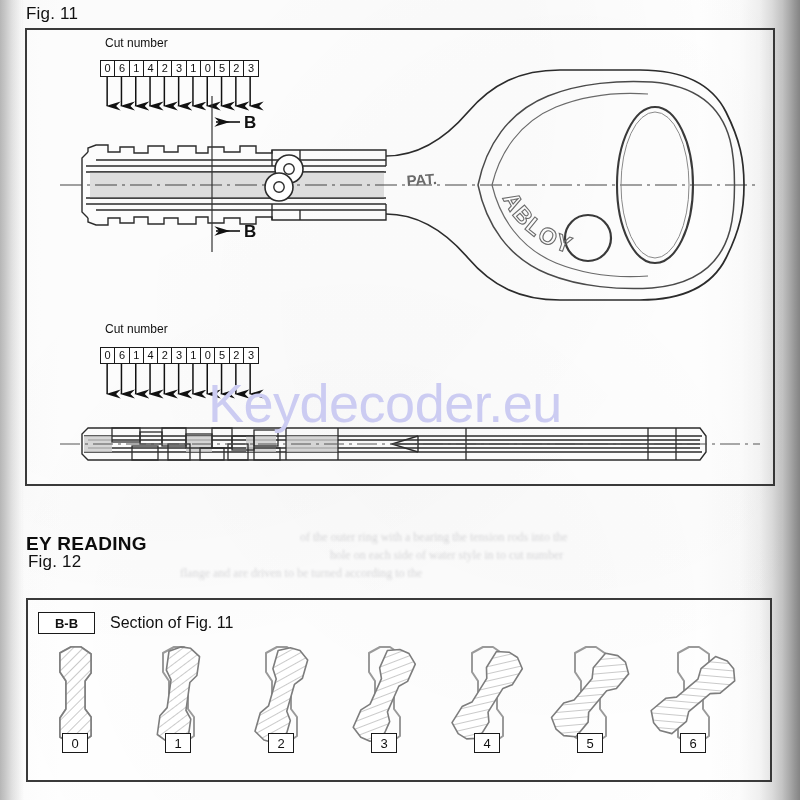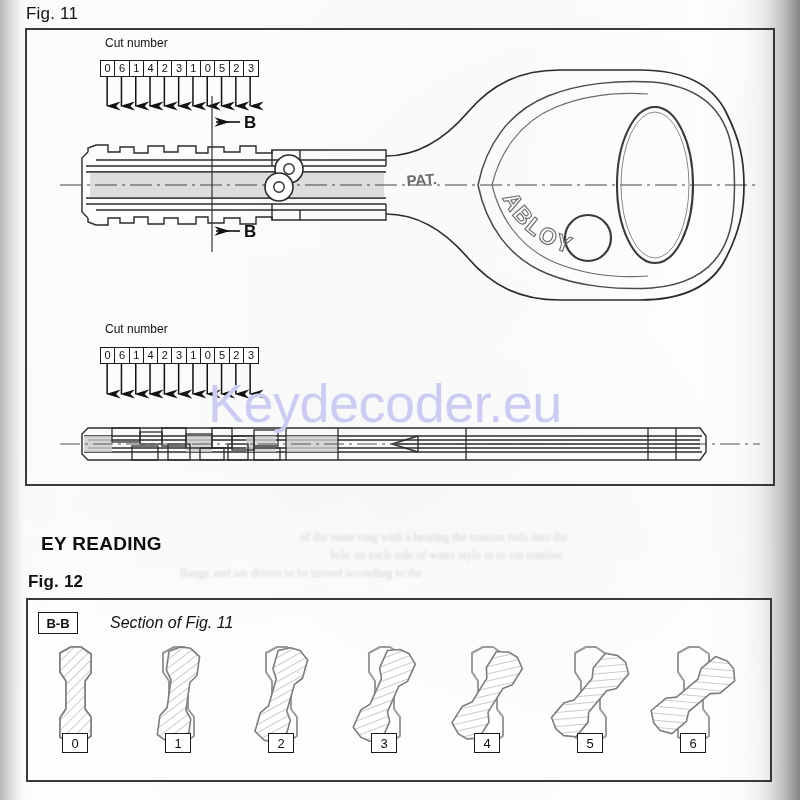--- a/index.html
+++ b/index.html
@@ -88,25 +88,25 @@
     position:absolute;font-size:17px;font-weight:bold;color:#111;
   }
 
   .secBox{
     position:absolute;border:1.8px solid #1a1a1a;background:#fff;
     width:26px;height:20px;line-height:20px;text-align:center;
     font-size:13px;color:#111;box-sizing:border-box;
   }
   .bbTag{
     position:absolute;border:1.8px solid #1a1a1a;background:#fff;
-    width:40px;height:22px;line-height:22px;text-align:center;
+    width:57px;height:22px;line-height:22px;text-align:center;
     font-size:13px;font-weight:bold;color:#111;box-sizing:border-box;
   }
   .secCaption{
-    position:absolute;font-size:16px;color:#111;white-space:nowrap;font-style:italic;
+    position:absolute;font-size:16px;color:#111;white-space:nowrap;
   }
   svg{display:block;}
   .svgLayer{position:absolute;left:0;top:0;pointer-events:none;}
 </style>
 </head>
 <body>
 
 <div class="page">
   <div class="paperTexture"></div>
 
@@ -346,23 +346,23 @@
       <line x1="466" y1="428" x2="466" y2="460"></line>
       <line x1="648" y1="428" x2="648" y2="460"></line>
       <line x1="676" y1="428" x2="676" y2="460"></line>
     </g>
 
     <line x1="60" y1="444" x2="760" y2="444" stroke="#555" stroke-width="1" stroke-dasharray="20,5,3,5"></line>
   </svg>
 
   <div class="watermark" style="left:176px;top:372px;">Keydecoder.eu</div>
 
-  <div class="sectionHeading" style="left:41px;top:533px;">EY READING</div>
-
-  <div class="figLabel" style="left:28px;top:572px;font-weight:bold;">Fig. 12</div>
+  <div class="sectionHeading" style="left:26px;top:533px;">EY READING</div>
+
+  <div class="figLabel" style="left:28px;top:552px;">Fig. 12</div>
 
   <div class="frame" style="left:26px;top:598px;width:746px;height:184px;"></div>
 
   <div class="bbTag" style="left:38px;top:612px;">B-B</div>
 
   <div class="secCaption" style="left:110px;top:614px;">Section of Fig. 11</div>
 
   <svg class="svgLayer" width="800" height="800" viewBox="0 0 800 800">
       <defs>
         <pattern id="hatch2" width="7" height="7" patternUnits="userSpaceOnUse" patternTransform="rotate(45)">

